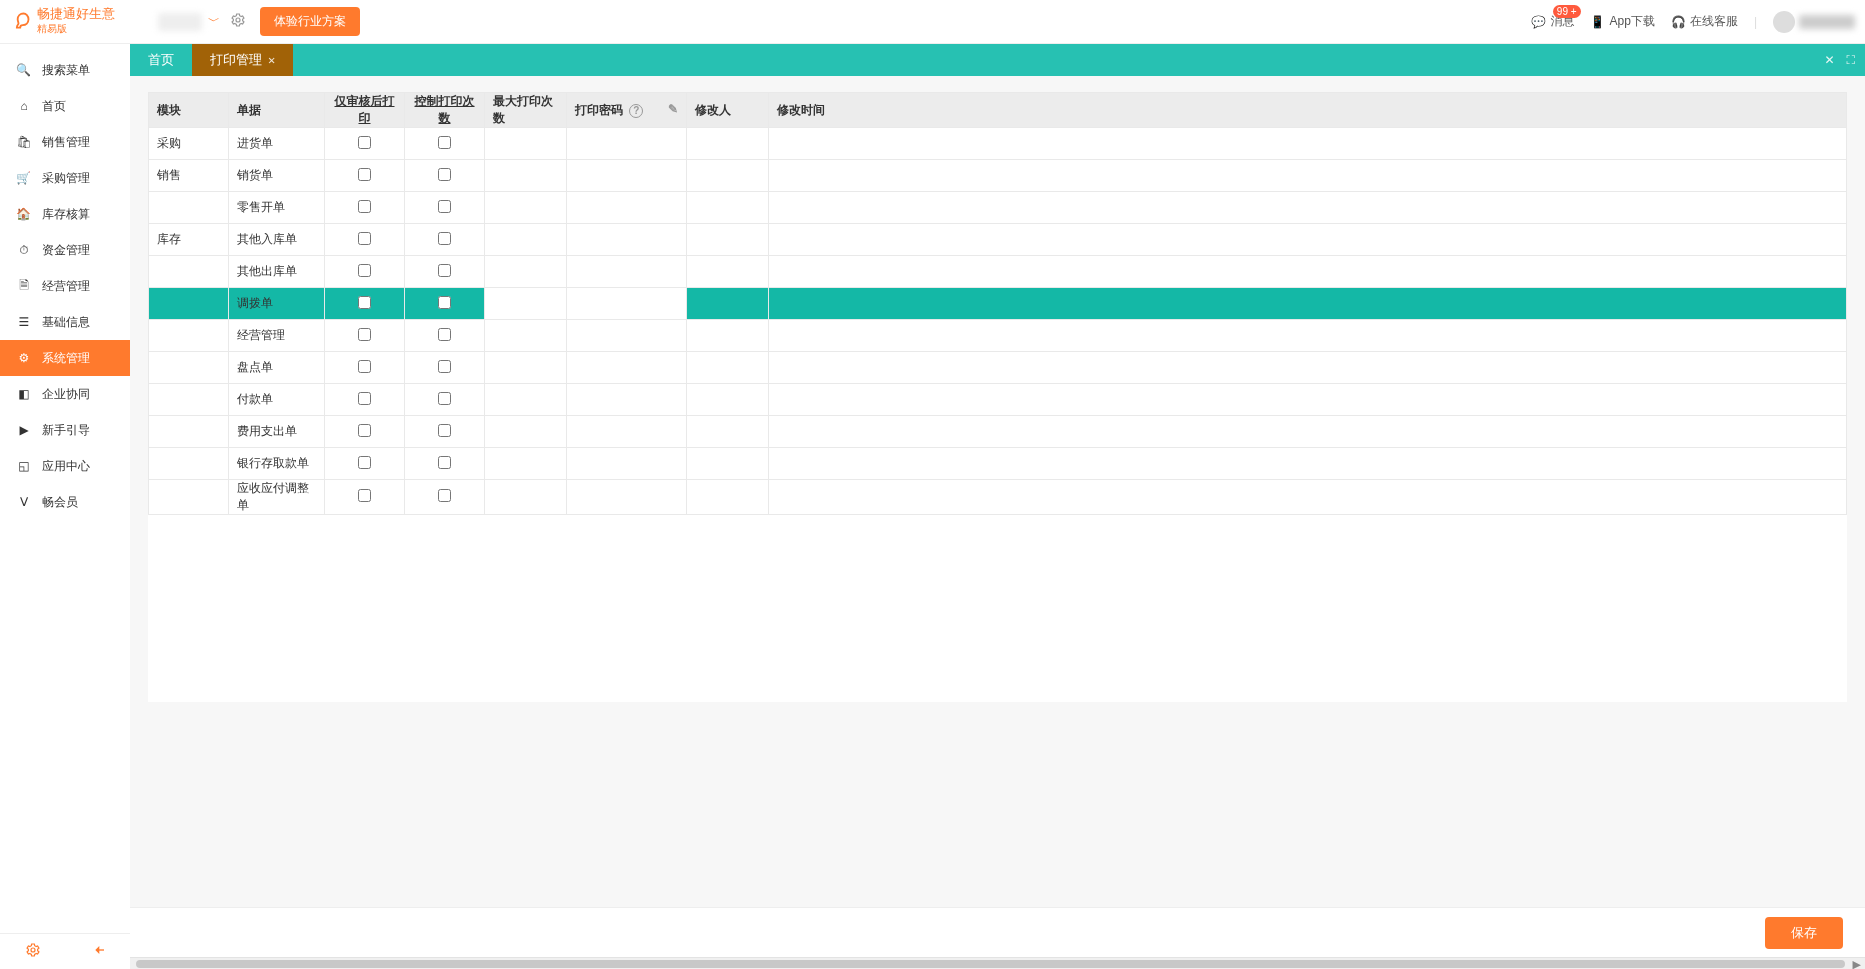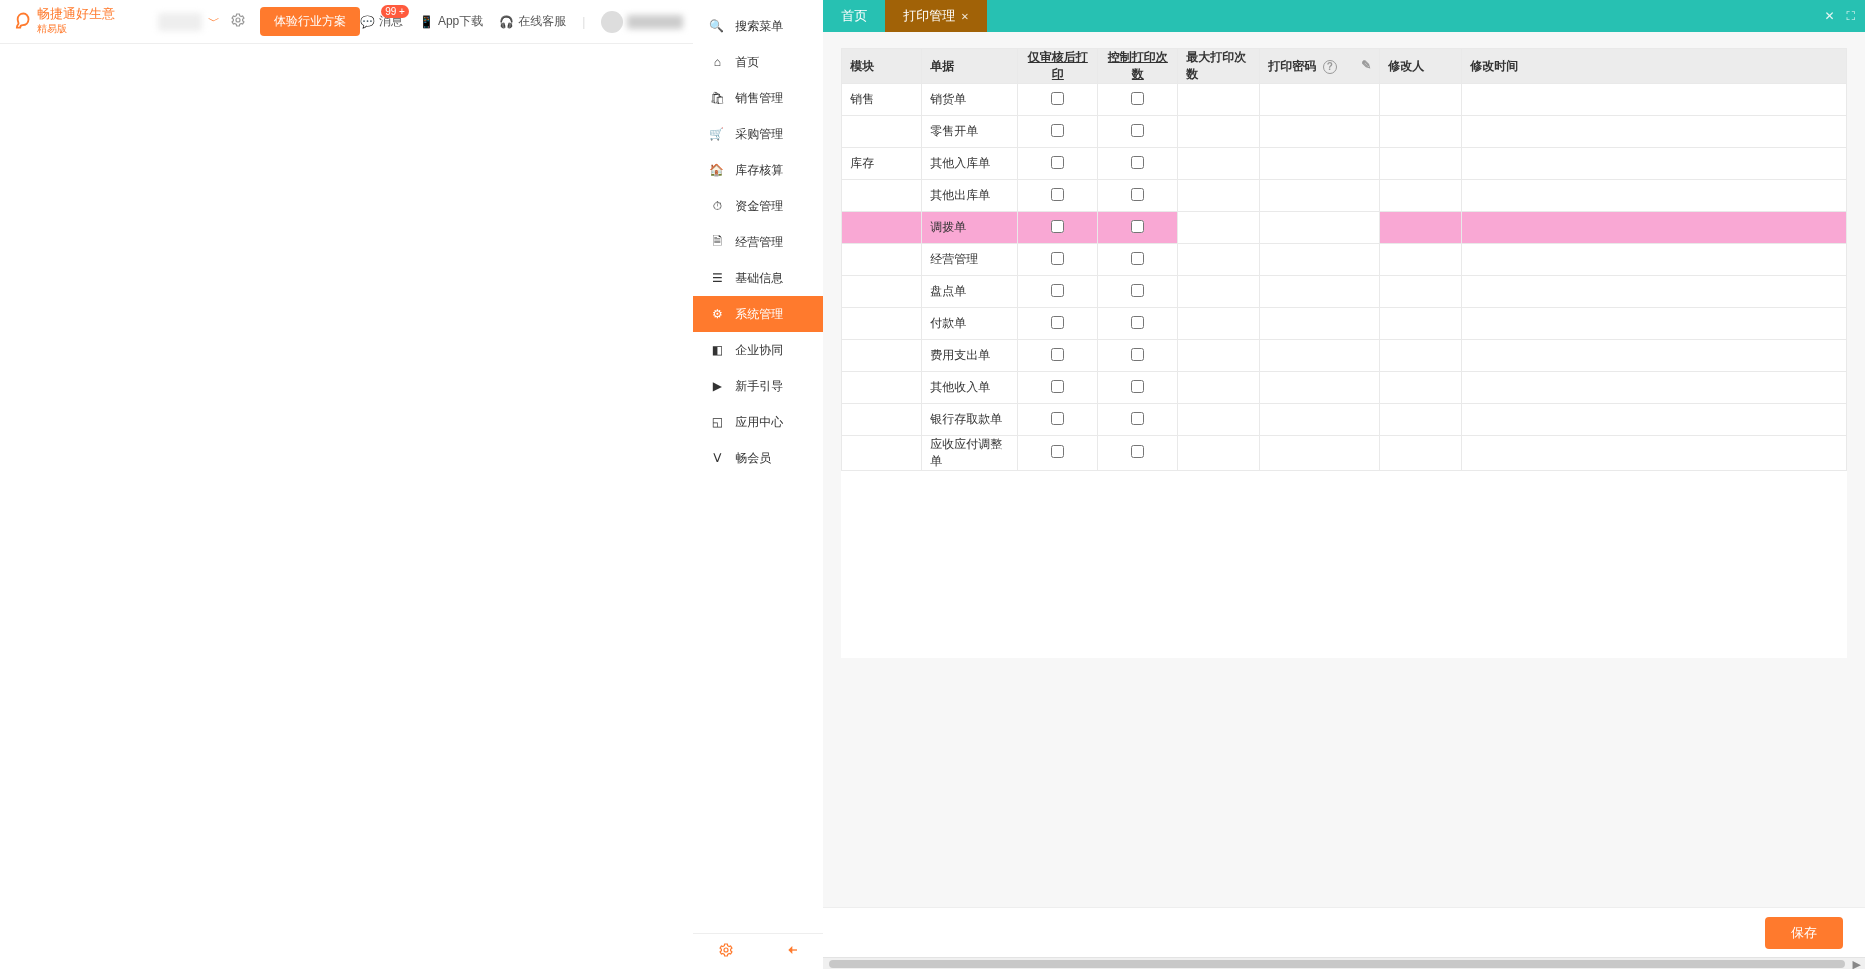--- a/index.html
+++ b/index.html
@@ -1,17 +1,17 @@
 <!DOCTYPE html>
 <html><head>
 <meta charset="utf-8">
 <style>
 * { box-sizing: border-box; margin: 0; padding: 0; }
 body { font-family: "Microsoft YaHei", "PingFang SC", sans-serif; font-size: 12px; color: #333; background: #fff; }
-.app { display: flex; height: 969px; width: 1865px; }
+.app { display: flex; flex-direction: column; height: 969px; width: 1865px; }
 
 
 .topbar { height: 44px; display: flex; align-items: center; padding: 0 10px; border-bottom: 1px solid #eee; background: #fff; }
 .logo-block { display: flex; align-items: center; min-width: 130px; background: #fff; gap: 5px; }
 .logo-icon { width: 22px; height: 22px; color:#ff7a2d; display:flex;align-items:center;justify-content:center;}
 .logo-text { font-size: 13px; color: #ff7a2d; font-weight: 500; line-height:1.1;}
 .logo-sub { font-size: 10px; color: #ff7a2d; }
 .org-select { margin-left: 18px; display: flex; align-items: center; gap: 6px; color: #666;}
 .org-select .blurred { filter: blur(3px); background:#eee; width:44px; height:18px; border-radius:2px;}
 .org-caret { color:#ff7a2d; font-size:12px;}
@@ -42,21 +42,21 @@
 .tab-right span { cursor:pointer; }
 
 .work { flex:1; overflow:auto; padding:16px 18px 0 18px; }
 .panel { background:#fff; min-height:610px; }
 
 
 .grid { width:100%; border-collapse:collapse; table-layout:fixed;padding-left:46px;}
 .grid th, .grid td { border:1px solid #e9e9e9; height:32px; padding:0 8px; font-size:12px; text-align:left; vertical-align:middle;}
 .grid th { background:#ececec; font-weight:600; color:#333;}
 .grid .center { text-align:center;text-decoration:underline; }
-.grid tr.hl td { background:#f9a8d4; }
+.grid tr.hl td { background:#14b8a6; }
 .grid tr.hl td.editable { background:#fff; }
 .grid input[type=checkbox]{ width:13px; height:13px; }
 .help-icon { display:inline-block; width:14px; height:14px; border:1px solid #999; border-radius:50%; font-size:10px; line-height:12px; text-align:center; color:#999; margin-left:3px;}
 .edit-icon { float:right; color:#999; }
 
 .footer { background:#fff; border-top:1px solid #eee; height:50px; display:flex; align-items:center; justify-content:flex-end; padding:0 22px; }
 .save-btn { background:#ff7a2d; color:#fff; border:none; padding:7px 26px; border-radius:4px; font-size:13px; cursor:pointer;text-align:right;}
 .hscroll { height:12px; background:#f0f0f0; border-top:1px solid #e3e3e3; position:relative;}
 .hscroll .thumb { position:absolute; left:6px; top:2px; height:8px; right:20px; background:#c8c8c8; border-radius:4px;}
 .hscroll .arrow { position:absolute; right:4px; top:0; color:#888; font-size:11px;}
@@ -227,20 +227,30 @@
                   <span>打印密码</span>
                   <span class="help-icon">?</span>
                   <span class="edit-icon">✎</span>
                 </th>
                 <th>修改人</th>
                 <th>修改时间</th>
               </tr>
             </thead>
             <tbody id="grid-body">
                 <tr>
+                  <td>采购</td>
+                  <td>进货单</td>
+                  <td class="center"><input type="checkbox" style=""></td>
+                  <td class="center"><input type="checkbox" style=""></td>
+                  <td class=""></td>
+                  <td class=""></td>
+                  <td></td>
+                  <td></td>
+                </tr>
+                <tr>
                   <td>销售</td>
                   <td>销货单</td>
                   <td class="center"><input type="checkbox" style=""></td>
                   <td class="center"><input type="checkbox" style=""></td>
                   <td class=""></td>
                   <td class=""></td>
                   <td></td>
                   <td></td>
                 </tr>
                 <tr>
@@ -309,30 +319,20 @@
                   <td class="center"><input type="checkbox" style=""></td>
                   <td class="center"><input type="checkbox" style=""></td>
                   <td class=""></td>
                   <td class=""></td>
                   <td></td>
                   <td></td>
                 </tr>
                 <tr>
                   <td></td>
                   <td>费用支出单</td>
-                  <td class="center"><input type="checkbox" style=""></td>
-                  <td class="center"><input type="checkbox" style=""></td>
-                  <td class=""></td>
-                  <td class=""></td>
-                  <td></td>
-                  <td></td>
-                </tr>
-                <tr>
-                  <td></td>
-                  <td>其他收入单</td>
                   <td class="center"><input type="checkbox" style=""></td>
                   <td class="center"><input type="checkbox" style=""></td>
                   <td class=""></td>
                   <td class=""></td>
                   <td></td>
                   <td></td>
                 </tr>
                 <tr>
                   <td></td>
                   <td>银行存取款单</td>

